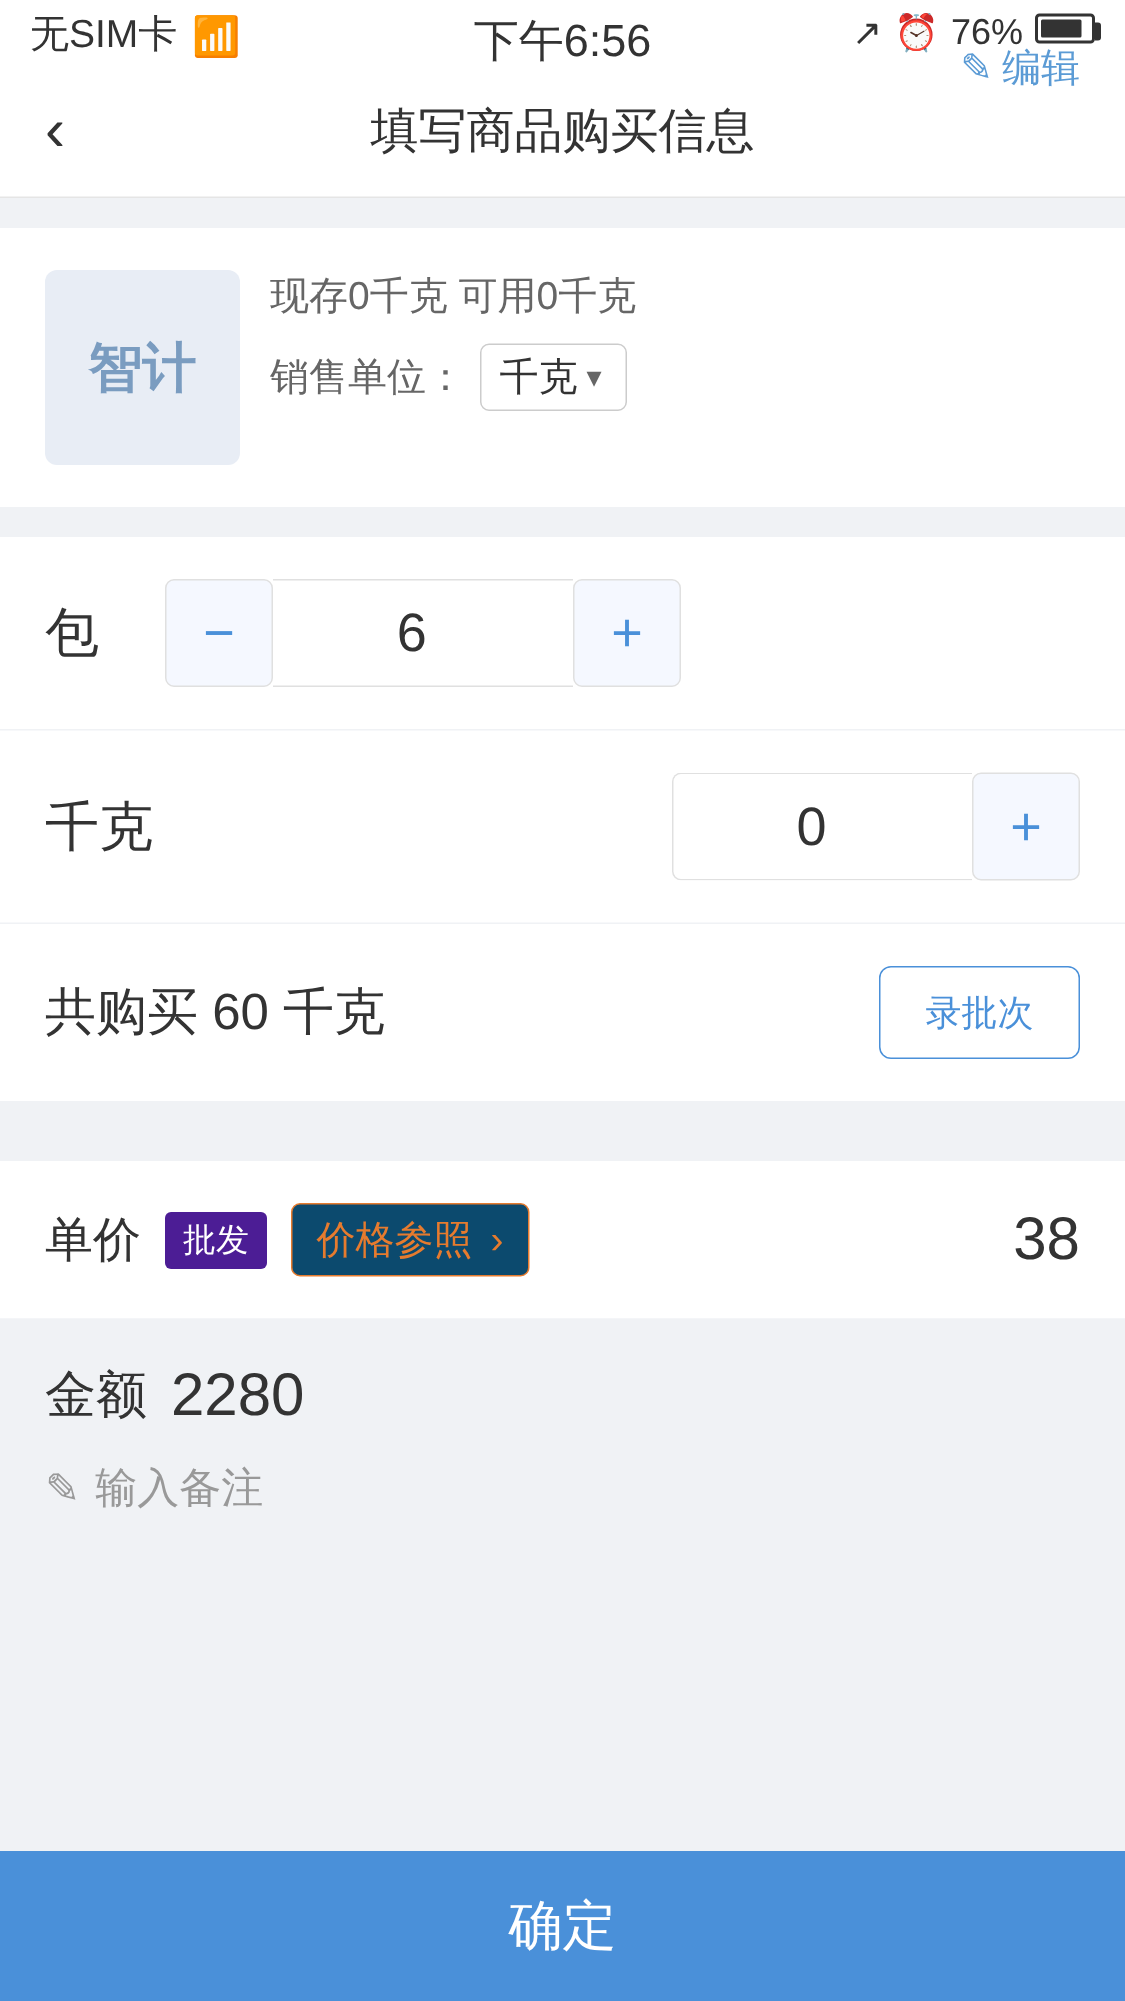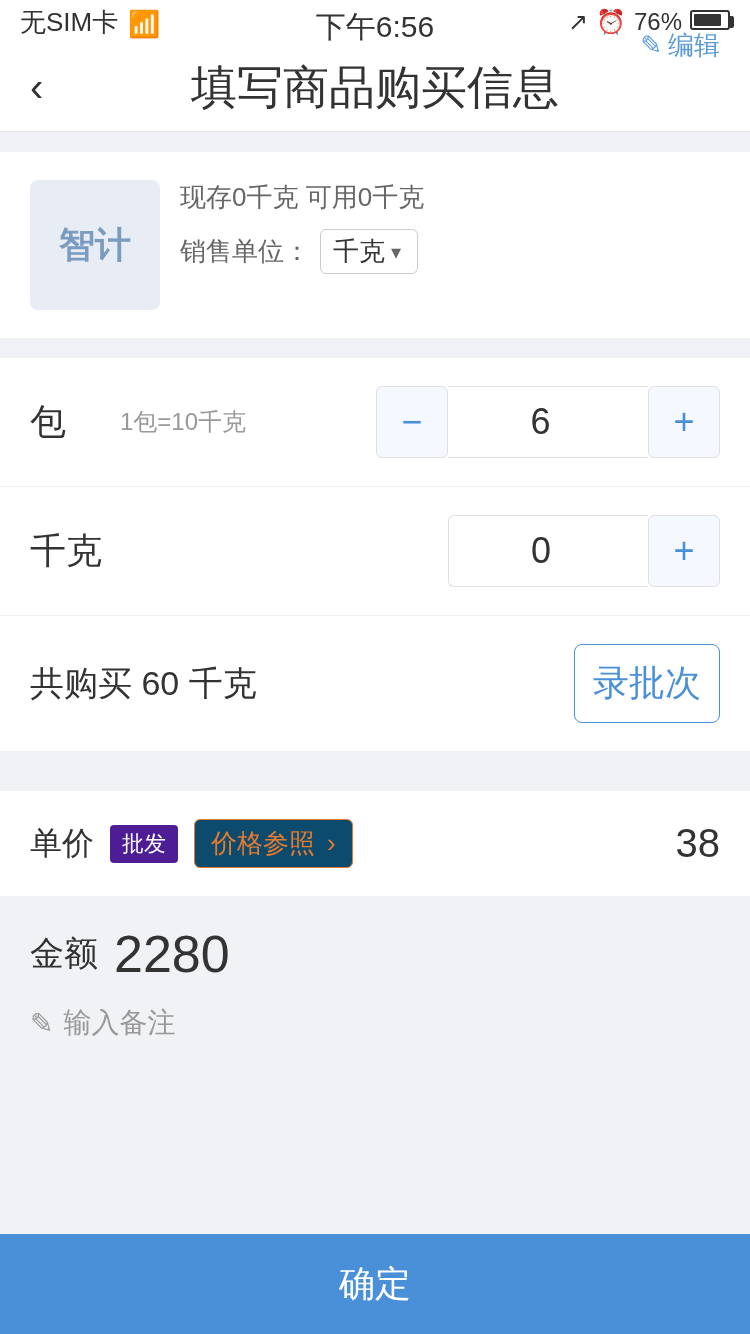--- a/index.html
+++ b/index.html
@@ -61,21 +61,21 @@
       padding: 0 30px;
     }
     .nav-back {
       position: absolute;
       left: 30px;
       font-size: 40px;
       color: #333;
       cursor: pointer;
     }
     .nav-title {
-      font-size: 46px;
+      font-size: 32px;
       font-weight: 500;
       color: #333;
     }
 
     
     .product-card {
       background: #fff;
       margin-top: 20px;
       padding: 28px 30px;
       display: flex;
@@ -217,22 +217,22 @@
       font-size: 34px;
       color: #333;
     }
     .total-highlight {
       color: #333;
       font-weight: 500;
     }
     .batch-btn {
       border: 1px solid #4a90d9;
       border-radius: 8px;
-      padding: 14px 18px;
-      font-size: 36px;
+      padding: 14px 30px;
+      font-size: 24px;
       color: #4a90d9;
       background: #fff;
       cursor: pointer;
     }
 
     
     .price-section {
       background: #fff;
       margin-top: 20px;
       padding: 28px 30px;
@@ -279,21 +279,21 @@
       display: flex;
       align-items: center;
       gap: 16px;
       margin-bottom: 20px;
     }
     .amount-label {
       font-size: 34px;
       color: #333;
     }
     .amount-value {
-      font-size: 52px;
+      font-size: 40px;
       color: #333;
       font-weight: 400;
     }
     .note-row {
       display: flex;
       align-items: center;
       gap: 10px;
       padding: 0 0 20px 0;
     }
     .note-icon {
@@ -396,21 +396,20 @@
     <span>✎</span>
     <span>编辑</span>
   </div>
 </div>
 
 <div class="section-divider"></div>
 
 <div class="input-section">
   <div class="input-row">
     <span class="input-label">包</span>
-    <span class="input-sublabel">1包=10千克</span>
     <div class="qty-control">
       <button class="qty-btn">−</button>
       <input class="qty-input" type="number" value="6" style="">
       <button class="qty-btn">+</button>
     </div>
   </div>
 
   <div class="input-row">
     <span class="input-label">千克</span>
     <span class="input-sublabel"></span>

